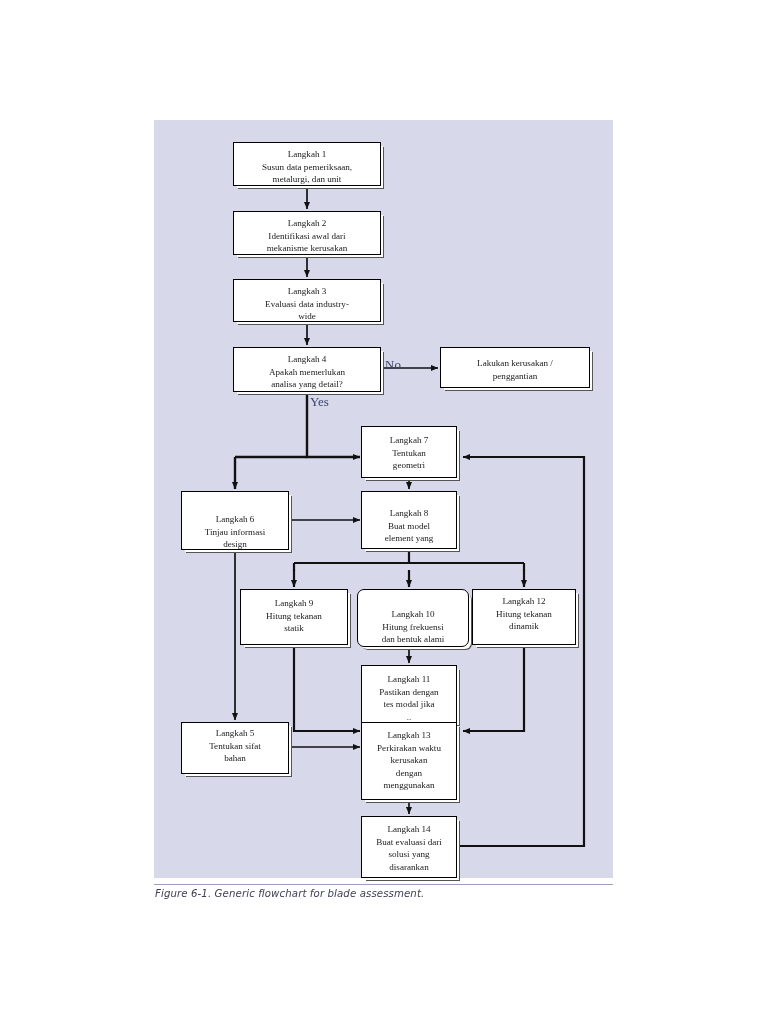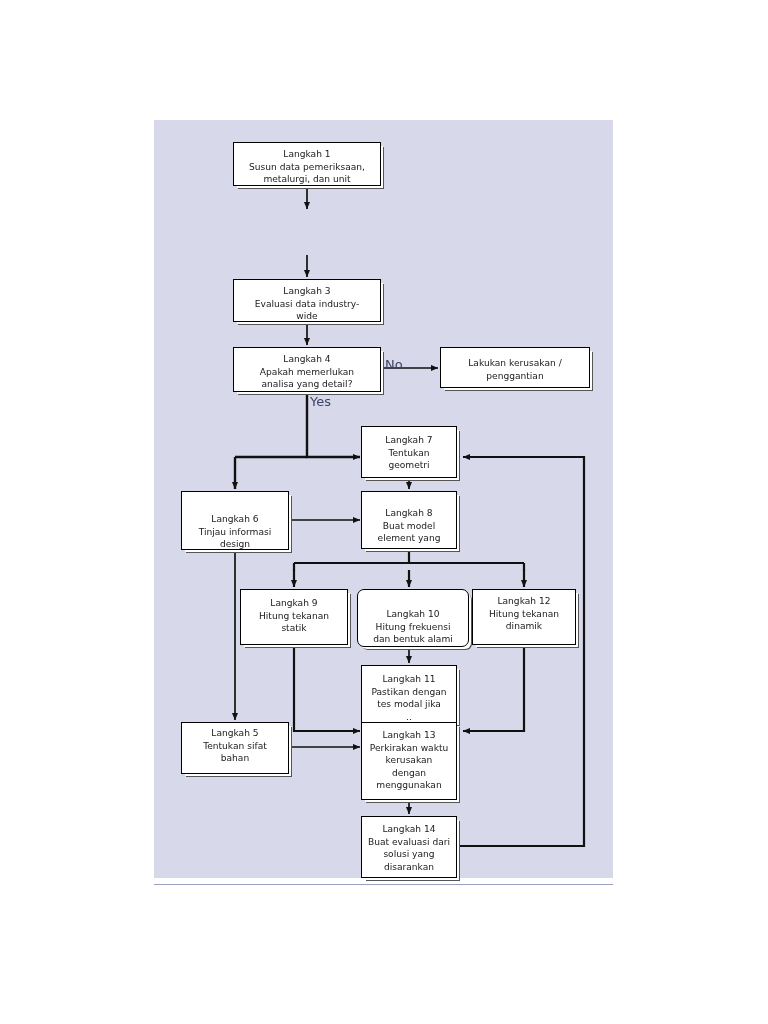--- a/index.html
+++ b/index.html
@@ -22,20 +22,21 @@
     background: #ffffff;
   }
   
   #figure-panel {
     position: absolute;
     left: 154px;
     top: 120px;
     width: 459px;
     height: 758px;
     background: #d7d9ea;
+    font-family: Liberation Serif, serif;
   }
   #flow-svg {
     position: absolute;
     left: 0; top: 0;
     width: 459px;
     height: 758px;
     display: block;
   }
   
   .node {
@@ -149,20 +150,25 @@
         <path d="M370,443 L370,451"></path>
       </g>
     </svg>
 
     <div class="node" style="left:79px; top:22px; width:148px; height:44px;">
       <span class="ln">Langkah 1</span>
       <span class="ln">Susun data pemeriksaan,</span>
       <span class="ln">metalurgi, dan unit</span>
     </div>
 
+    <div class="node" style="left:79px; top:91px; width:148px; height:44px;">
+      <span class="ln">Langkah 2</span>
+      <span class="ln">Identifikasi awal dari</span>
+      <span class="ln">mekanisme kerusakan</span>
+    </div>
 
     <div class="node" style="left:79px; top:159px; width:148px; height:43px;">
       <span class="ln">Langkah 3</span>
       <span class="ln">Evaluasi data industry-</span>
       <span class="ln">wide</span>
     </div>
 
     <div class="node" style="left:79px; top:227px; width:148px; height:45px;">
       <span class="ln">Langkah 4</span>
       <span class="ln">Apakah memerlukan</span>
@@ -239,14 +245,15 @@
       <span class="ln">solusi yang</span>
       <span class="ln">disarankan</span>
     </div>
 
     <span class="edge-label" style="left:231px; top:237px;">No</span>
     <span class="edge-label" style="left:156px; top:274px;">Yes</span>
 
   </div>
 
   <div id="caption-rule"></div>
+  <div id="caption">Figure 6-1. Generic flowchart for blade assessment.</div>
 
 </div>
 
 </body></html>

